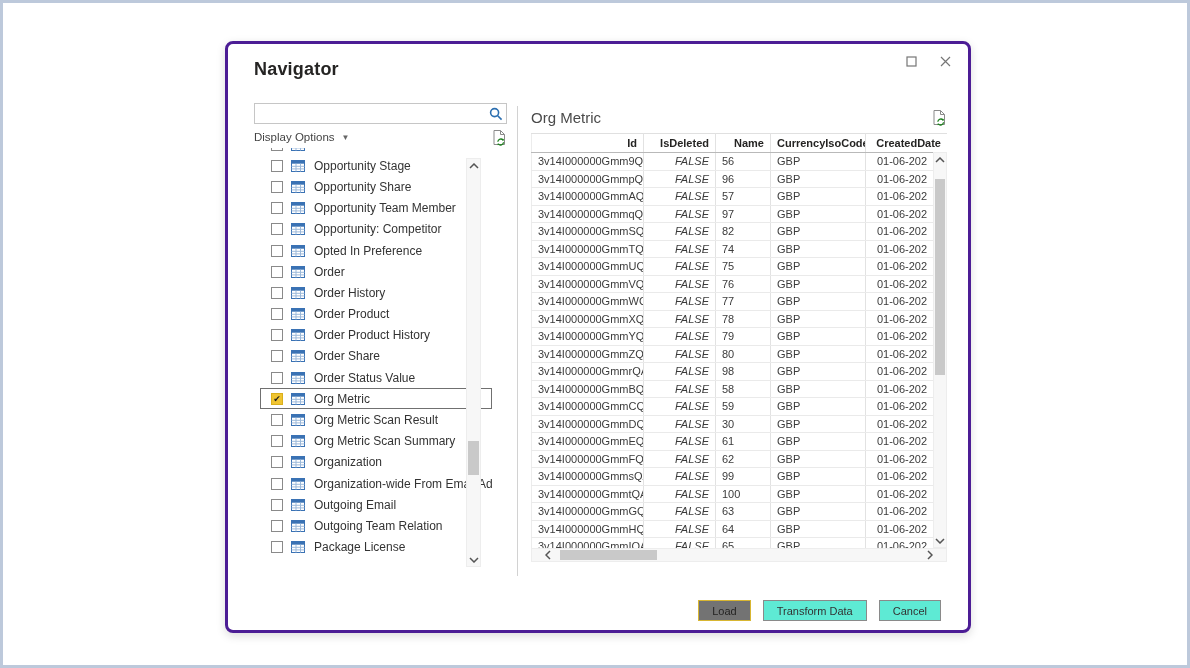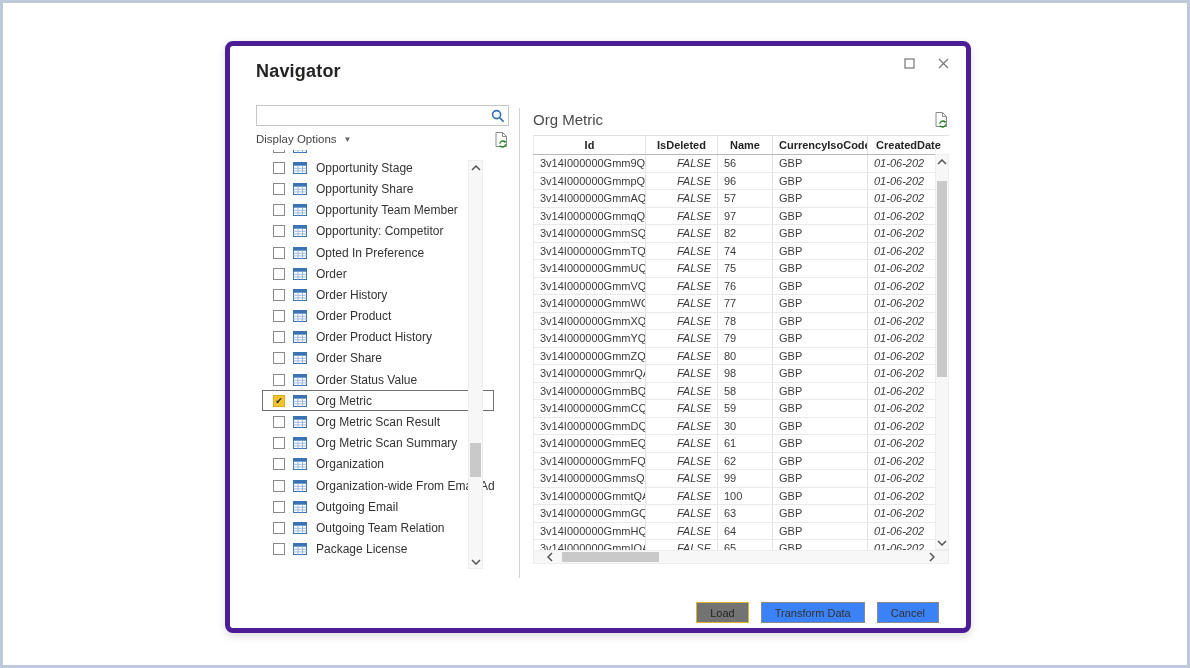--- a/index.html
+++ b/index.html
@@ -2,21 +2,21 @@
 <html><head>
 <meta charset="utf-8">
 <style>
   * { margin:0; padding:0; box-sizing:border-box; }
   html,body { width:1190px; height:668px; }
   body { font-family:"Liberation Sans","DejaVu Sans",sans-serif; background:#fff; }
   .stage { position:relative; width:1190px; height:668px; background:#fff;
            border:3px solid #BDC9DB; overflow:hidden; }
 
   .dialog { position:absolute; left:222px; top:38px; width:746px; height:592px;
-            background:#fff; border:5px solid #4c1d95; border-radius:8px;
+            background:#fff; border:3px solid #4c1d95; border-radius:8px;
             box-shadow:0 3px 10px rgba(0,0,0,.14); }
 
   
   .win-controls { position:absolute; top:8px; right:14px; display:flex; gap:16px; }
   .win-btn { width:18px; height:18px; display:flex; align-items:center; justify-content:center;
              cursor:default; color:#767676; }
 
   
   .dlg-title { position:absolute; left:26px; top:15px; font-size:18px; font-weight:bold;
                color:#252423; letter-spacing:.2px; }
@@ -63,43 +63,43 @@
   
   .prev-head { position:absolute; left:303px; top:62px; width:416px; height:22px;
                display:flex; align-items:center; }
   .prev-title { font-size:15px; color:#4A4A4A; }
   .prev-refresh { margin-left:auto; }
 
   .table-zone { position:absolute; left:303px; top:89px; width:416px; height:429px; overflow:hidden; }
   table { border-collapse:collapse; table-layout:fixed; width:416px;
           border-top:1px solid #E0E0E0; border-left:1px solid #ECECEC; }
   th,td { font-size:11px; white-space:nowrap; overflow:hidden; border-right:1px solid #E2E2E2; }
-  th { text-align:center; font-weight:bold; color:#252423; padding:3px 6px;
+  th { text-align:right; font-weight:bold; color:#252423; padding:3px 6px;
        border-bottom:1px solid #B9B9B9; background:#fff; height:19px; }
   td { color:#3B3B3B; padding:2px 6px; border-bottom:1px solid #EAEAEA; height:17.5px; }
   .c0 { width:112px; } .c1 { width:72px; } .c2 { width:55px; } .c3 { width:95px; } .c4 { width:82px; }
   td.c1 { text-align:right; font-style:italic; }
-  td.c4 { text-align:left; font-style:italic; padding-right:15px; }
+  td.c4 { text-align:center; padding-right:15px; }
 
   .tbl-sb-v { right:0; top:19px; width:14px; height:396px; }
   .tbl-sb-v .sb-thumb-v { top:26px; height:196px; }
   .tbl-sb-v .arr-up { top:0; } .tbl-sb-v .arr-dn { bottom:0; }
 
   .sb-h { position:absolute; left:0; bottom:0; width:416px; height:14px; background:#F7F7F7;
           border:1px solid #EDEDED; }
   .sb-h .sb-arrow { top:0; width:16px; height:100%; }
   .sb-h .arr-l { left:8px; } .sb-h .arr-r { right:8px; left:auto; }
   .sb-thumb-h { position:absolute; top:1px; bottom:1px; left:28px; width:97px; background:#C9C9C9; }
 
   
   .footer { position:absolute; top:556px; right:27px; display:flex; gap:12px; }
   .btn { height:21px; font-size:11px; font-family:inherit; padding:0 13px; cursor:default;
          display:flex; align-items:center; justify-content:center; }
   .btn-primary { background:#737373; border:1px solid #D8B632; color:#252423; }
-  .btn-secondary { background:#3b82f6; border:1px solid #8A8A8A; color:#333;text-align:center; }
+  .btn-secondary { background:#5eead4; border:1px solid #8A8A8A; color:#333;text-align:center; }
 
   svg { display:block; }
 </style>
 </head>
 <body>
 
 <div class="stage">
   <div class="dialog">
 
     <div class="win-controls">

